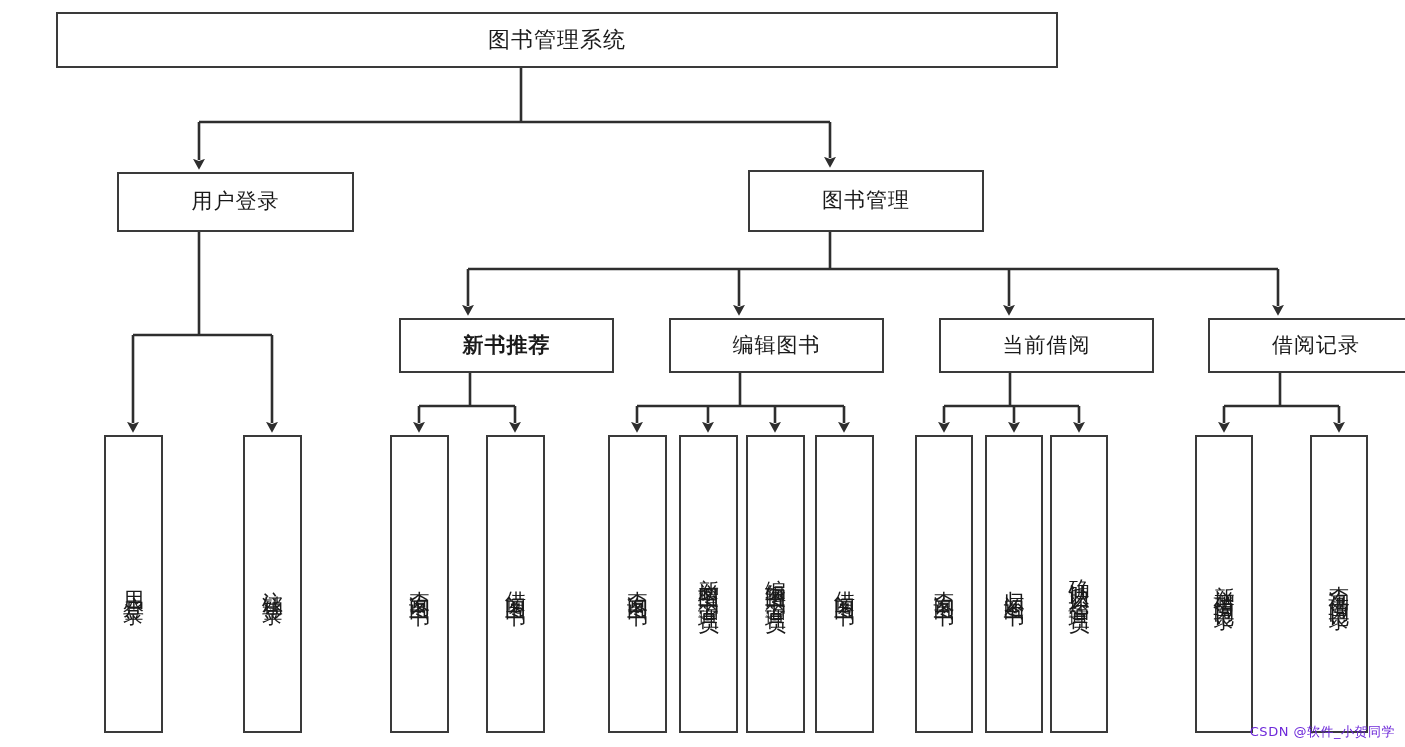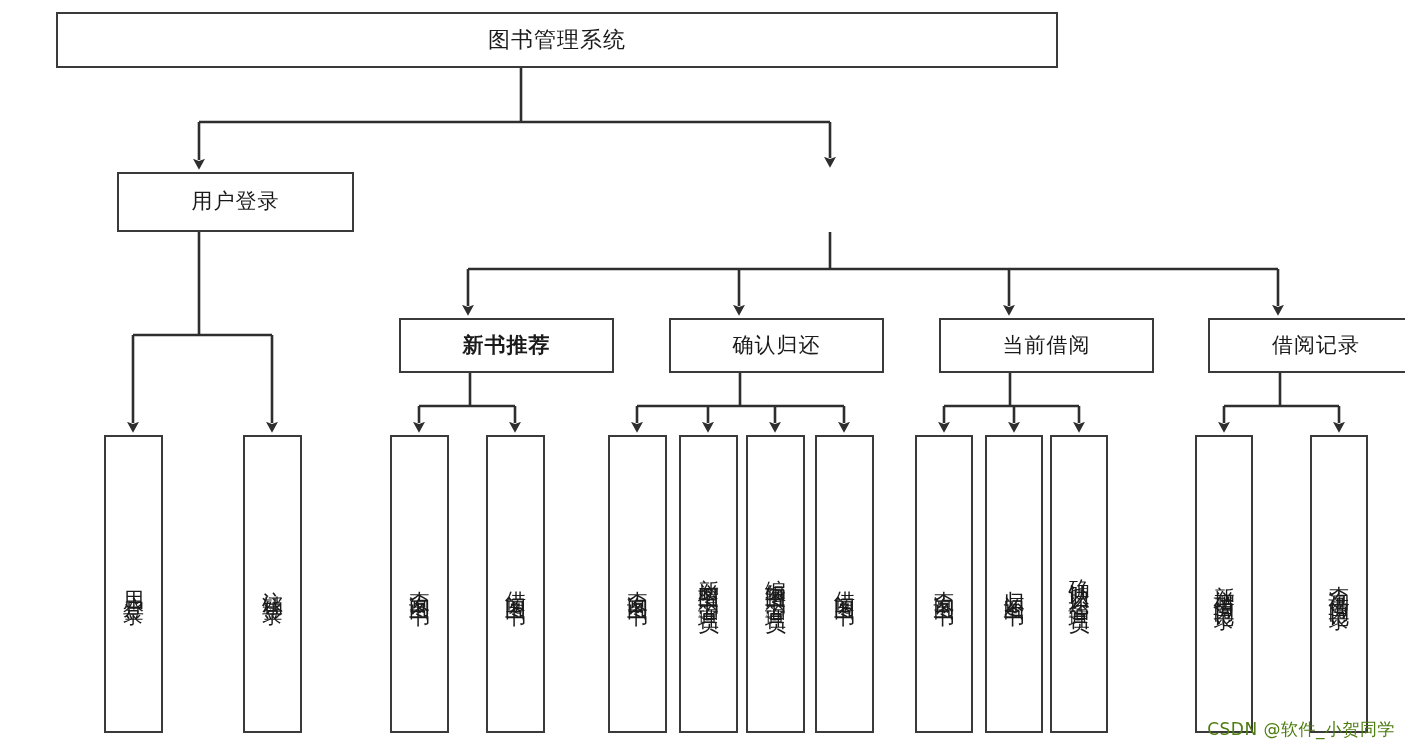--- a/index.html
+++ b/index.html
@@ -55,22 +55,22 @@
     display:block;
   }
   .hlabel{
     display:block;
     white-space:nowrap;
   }
   #watermark{
     position:absolute;
     right:10px;
     bottom:6px;
-    font-size:17px;
-    color:#4d7c0f;
+    font-size:13px;
+    color:#6d28d9;
     letter-spacing:0.5px;
     white-space:nowrap;
     user-select:none;
   }
 </style>
 </head>
 <body>
 
 <div id="canvas">
 
@@ -124,26 +124,29 @@
     </g>
   </svg>
 
   <div class="node horiz root" style="left:20px;top:12px;width:1002px;height:56px;">
     <span class="hlabel">图书管理系统</span>
   </div>
 
   <div class="node horiz" style="left:81px;top:172px;width:237px;height:60px;">
     <span class="hlabel">用户登录</span>
   </div>
+  <div class="node horiz" style="left:712px;top:170px;width:236px;height:62px;">
+    <span class="hlabel">图书管理</span>
+  </div>
 
   <div class="node horiz" style="left:363px;top:318px;width:215px;height:55px;font-weight:bold;">
     <span class="hlabel">新书推荐</span>
   </div>
   <div class="node horiz" style="left:633px;top:318px;width:215px;height:55px;">
-    <span class="hlabel">确认归还</span>
+    <span class="hlabel">编辑图书</span>
   </div>
   <div class="node horiz" style="left:903px;top:318px;width:215px;height:55px;">
     <span class="hlabel">当前借阅</span>
   </div>
   <div class="node horiz" style="left:1172px;top:318px;width:216px;height:55px;">
     <span class="hlabel">借阅记录</span>
   </div>
 
   <div class="node vert" style="left:104px;top:435px;width:59px;height:298px;">
     <span class="vlabel">用户登录</span>

